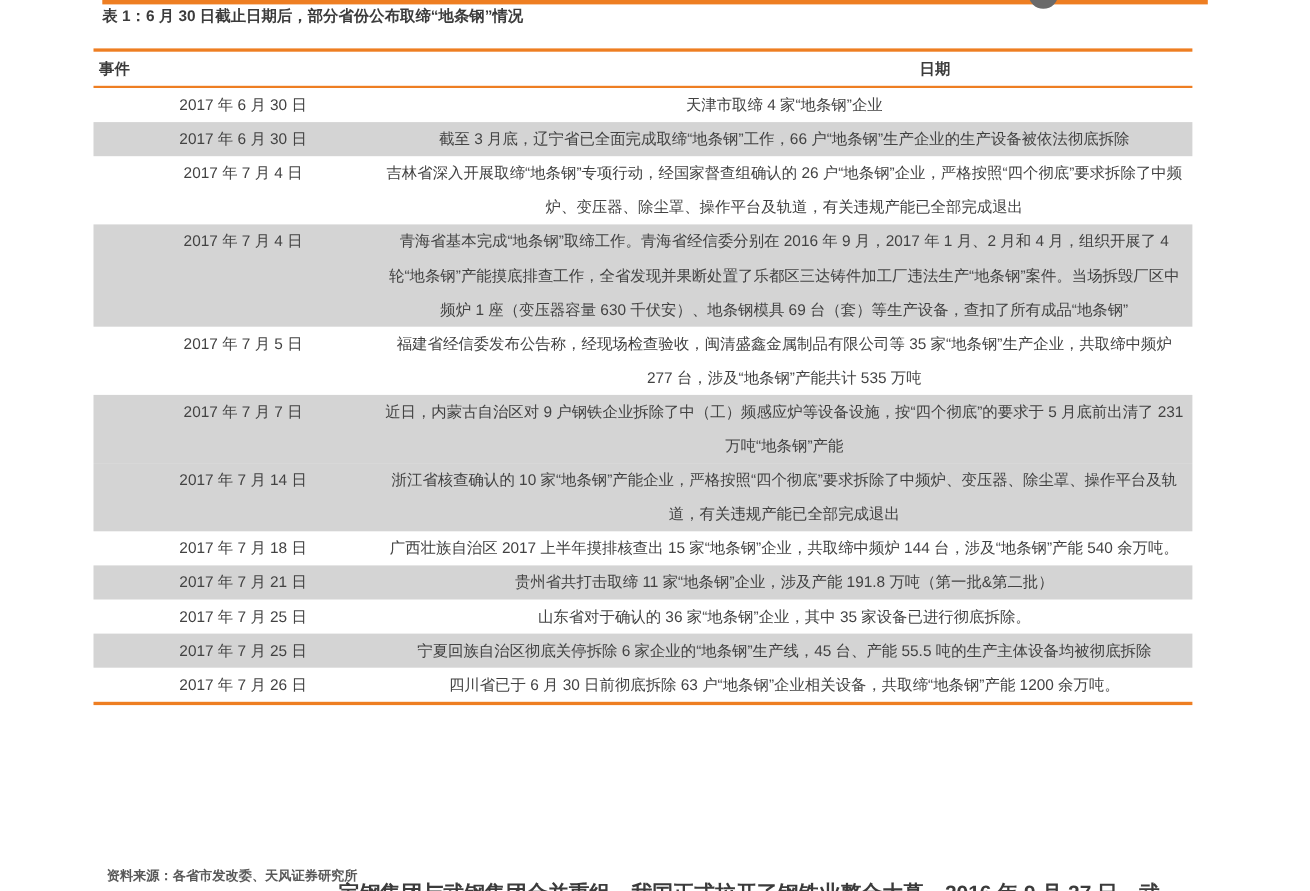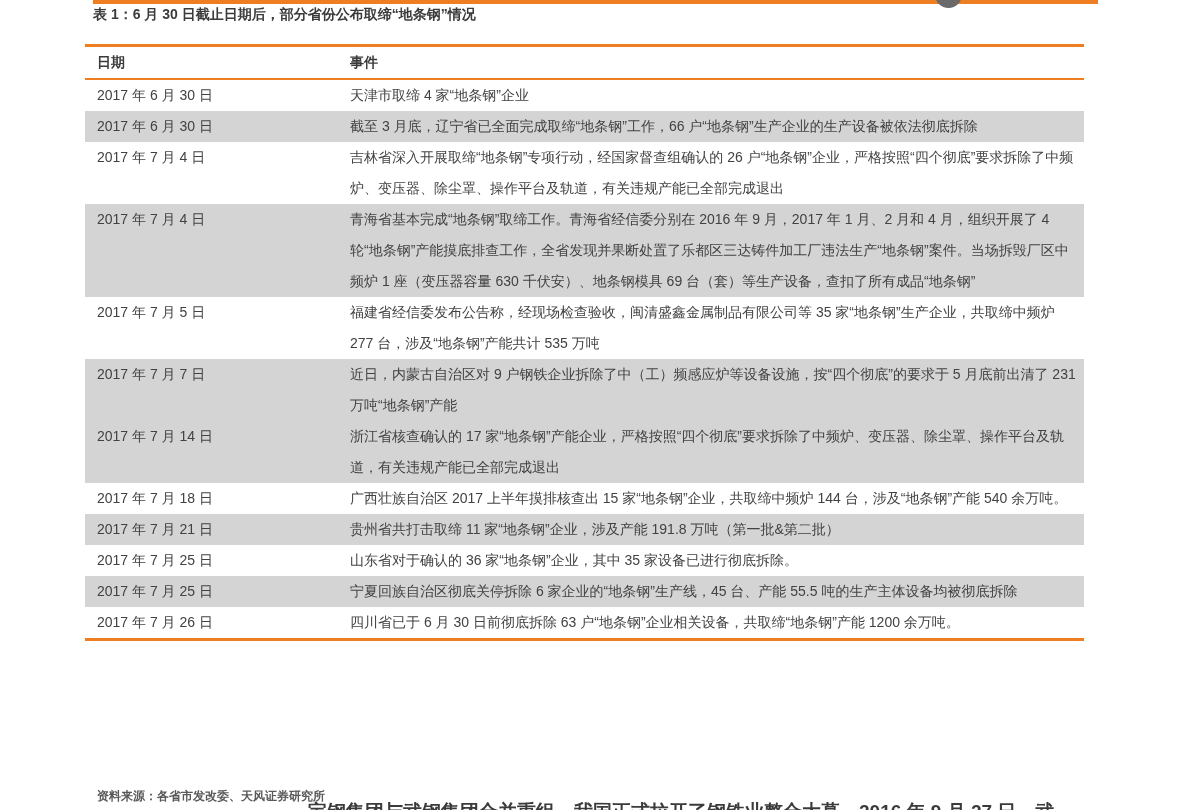--- a/index.html
+++ b/index.html
@@ -41,21 +41,21 @@
     border-bottom: 3px solid var(--accent, #EE7E22);
     box-sizing: border-box;
     font-size: 14px;
   }
   .thead {
     display: flex;
     border-bottom: 2px solid var(--accent, #EE7E22);
     font-weight: bold;
     color: var(--heading_text, #3B3B3B);
   }
-  .trow { display: flex; }
+  .trow { display: flex; text-align: center; }
   .trow.alt { background: var(--row_alt_bg, #D4D4D4); }
   .cell {
     line-height: 31px;
     box-sizing: border-box;
   }
   .cell.date, .hcell.date {
     width: 260px;
     flex: 0 0 260px;
     padding-left: 12px;
   }
@@ -86,22 +86,22 @@
 </head>
 <body>
 
 <div class="top-bar"></div>
 <div class="page-tab"></div>
 
 <div class="table-title">表 1：6 月 30 日截止日期后，部分省份公布取缔“地条钢”情况</div>
 
 <div class="report-table">
   <div class="thead">
+    <div class="hcell event">事件</div>
     <div class="hcell date">日期</div>
-    <div class="hcell event">事件</div>
   </div>
   <div id="table-body">
       <div class="trow">
         <div class="cell date">2017 年 6 月 30 日</div>
         <div class="cell event">天津市取缔 4 家“地条钢”企业</div>
       </div>
       <div class="trow alt">
         <div class="cell date">2017 年 6 月 30 日</div>
         <div class="cell event">截至 3 月底，辽宁省已全面完成取缔“地条钢”工作，66 户“地条钢”生产企业的生产设备被依法彻底拆除</div>
       </div>
@@ -116,21 +116,21 @@
       <div class="trow">
         <div class="cell date">2017 年 7 月 5 日</div>
         <div class="cell event">福建省经信委发布公告称，经现场检查验收，闽清盛鑫金属制品有限公司等 35 家“地条钢”生产企业，共取缔中频炉 277 台，涉及“地条钢”产能共计 535 万吨</div>
       </div>
       <div class="trow alt">
         <div class="cell date">2017 年 7 月 7 日</div>
         <div class="cell event">近日，内蒙古自治区对 9 户钢铁企业拆除了中（工）频感应炉等设备设施，按“四个彻底”的要求于 5 月底前出清了 231 万吨“地条钢”产能</div>
       </div>
       <div class="trow alt">
         <div class="cell date">2017 年 7 月 14 日</div>
-        <div class="cell event">浙江省核查确认的 17 家“地条钢”产能企业，严格按照“四个彻底”要求拆除了中频炉、变压器、除尘罩、操作平台及轨道，有关违规产能已全部完成退出</div>
+        <div class="cell event">浙江省核查确认的 10 家“地条钢”产能企业，严格按照“四个彻底”要求拆除了中频炉、变压器、除尘罩、操作平台及轨道，有关违规产能已全部完成退出</div>
       </div>
       <div class="trow">
         <div class="cell date">2017 年 7 月 18 日</div>
         <div class="cell event">广西壮族自治区 2017 上半年摸排核查出 15 家“地条钢”企业，共取缔中频炉 144 台，涉及“地条钢”产能 540 余万吨。</div>
       </div>
       <div class="trow alt">
         <div class="cell date">2017 年 7 月 21 日</div>
         <div class="cell event">贵州省共打击取缔 11 家“地条钢”企业，涉及产能 191.8 万吨（第一批&amp;第二批）</div>
       </div>
       <div class="trow">

